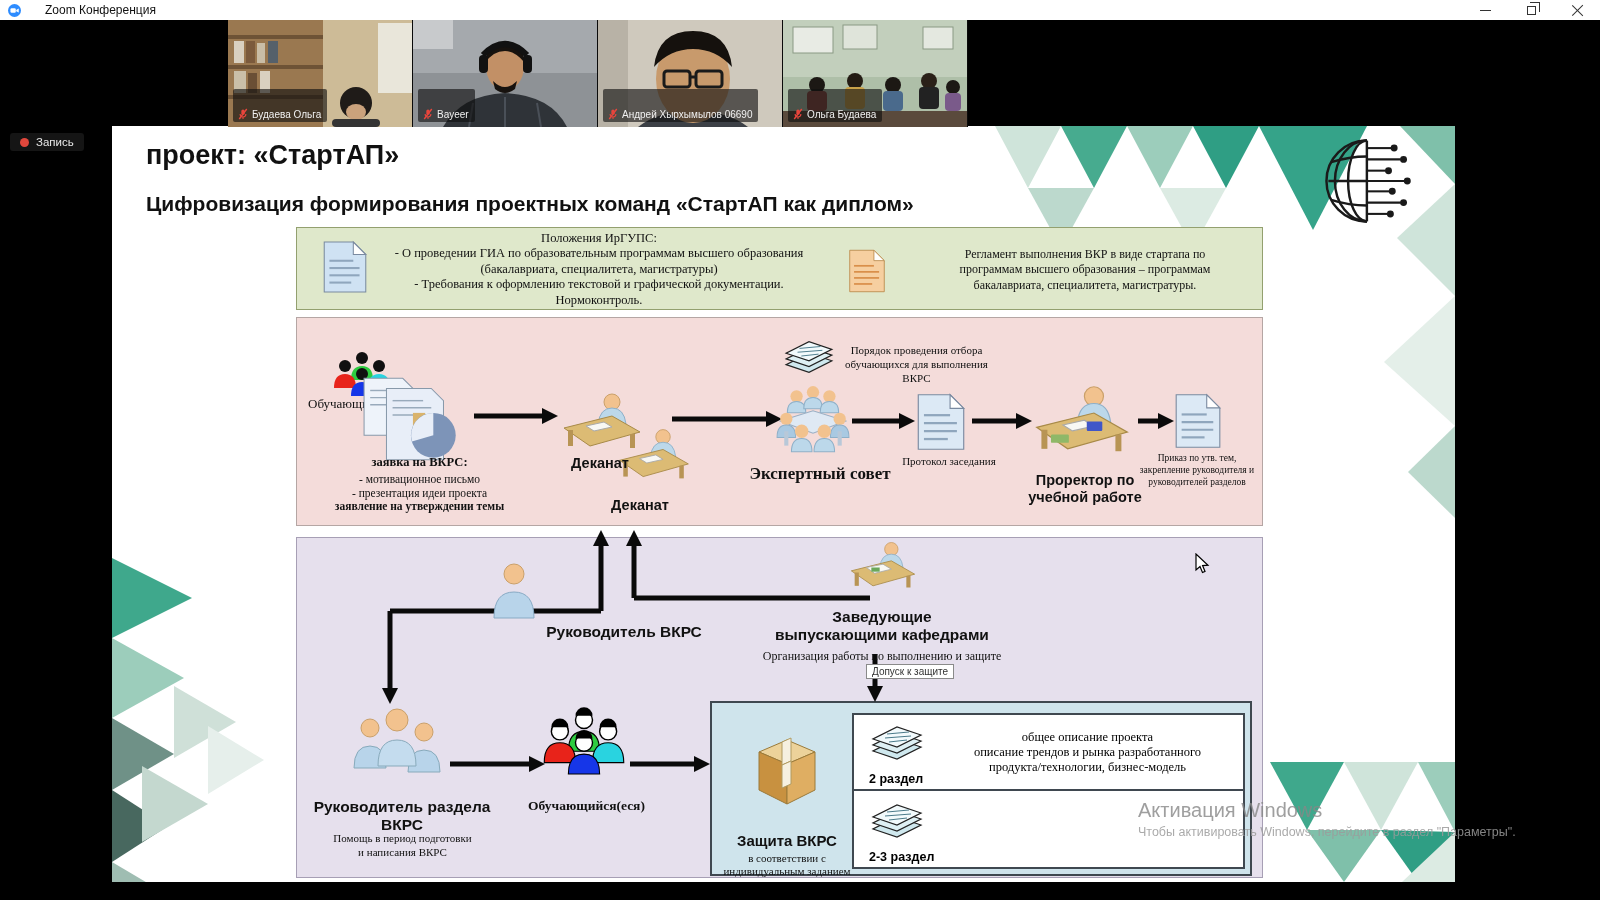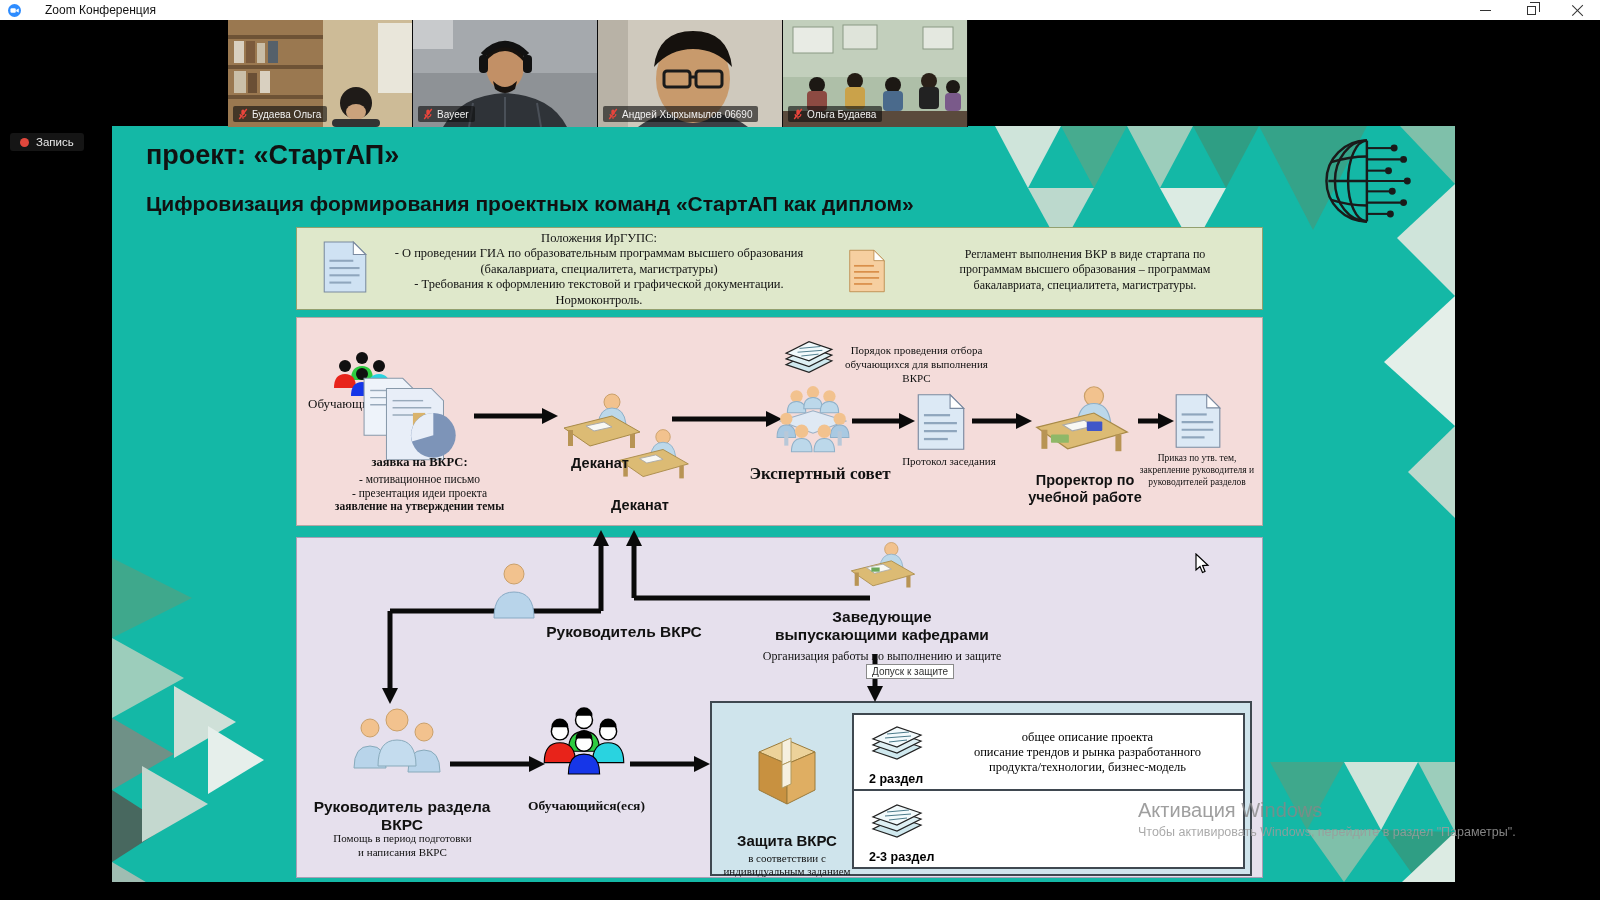--- a/index.html
+++ b/index.html
@@ -12,24 +12,24 @@
 .min-glyph{width:11px;border-top:1.4px solid #333}
 .max-glyph{width:9px;height:9px;border:1.3px solid #333;position:relative;background:#fff}
 .max-glyph:before{content:"";position:absolute;left:2px;top:-5px;width:9px;height:9px;border:1.3px solid #333;border-bottom:none;border-left:none}
 .close-glyph{position:relative;width:12px;height:12px}
 .close-glyph:before,.close-glyph:after{content:"";position:absolute;left:5.5px;top:-1px;width:1.4px;height:15px;background:#333}
 .close-glyph:before{transform:rotate(45deg)}.close-glyph:after{transform:rotate(-45deg)}
 .strip{position:absolute;left:228px;top:19px;width:1110px;height:108px;display:flex;z-index:5}
 .tile{position:relative;width:185px;height:108px;overflow:hidden;border-right:1px solid #0a0a0a;background:#222;flex:none}
 .tile svg{display:block}
 .tile.active{box-shadow:inset 0 0 0 2px #23d959}
-.chip{position:absolute;left:5px;bottom:5px;display:flex;align-items:center;gap:4px;background:rgba(15,15,15,.62);color:#f0f0f0;font-size:10px;padding:2px 6px 2px 5px;border-radius:2px;white-space:nowrap;max-width:176px;overflow:hidden}
+.chip{position:absolute;left:5px;bottom:5px;display:flex;align-items:center;gap:4px;background:rgba(15,15,15,.62);color:#f0f0f0;font-size:10px;padding:19px 6px 2px 5px;border-radius:2px;white-space:nowrap;max-width:176px;overflow:hidden}
 .rec{position:absolute;left:10px;top:133px;display:flex;align-items:center;gap:7px;color:#e8e8e8;font-size:11.5px;background:rgba(70,70,70,.30);padding:3px 10px;border-radius:3px;z-index:5}
 .rec-dot{width:9px;height:9px;border-radius:50%;background:var(--recording_red,#e0473c)}
-.slide{position:absolute;left:112px;top:126px;width:1343px;height:756px;background:#14b8a6;overflow:hidden;z-index:1}
+.slide{position:absolute;left:112px;top:126px;width:1343px;height:756px;background:#ffffff;overflow:hidden;z-index:1}
 .deco{position:absolute;left:0;top:0;z-index:0}
 .box{position:absolute;z-index:1}
 .green-box{background:var(--green_box_bg,#dfe8cb);border:1px solid #93a06f}
 .pink-box{background:var(--pink_box_bg,#f4dcda);border:1px solid #b5a6a4}
 .purple-box{background:var(--purple_box_bg,#e6e0ed);border:1px solid #a79fb5}
 .blue-box{position:absolute;background:var(--blue_box_bg,#cfe4ec);border:2px solid #3f4850;z-index:2}
 .white-box{position:absolute;background:#fff;border:2px solid #3f4850;z-index:2}
 .conn{position:absolute;left:0;top:0;z-index:2;pointer-events:none}
 .icon{position:absolute;z-index:3;line-height:0}
 .t{position:absolute;white-space:pre-line;z-index:3;color:#111}

